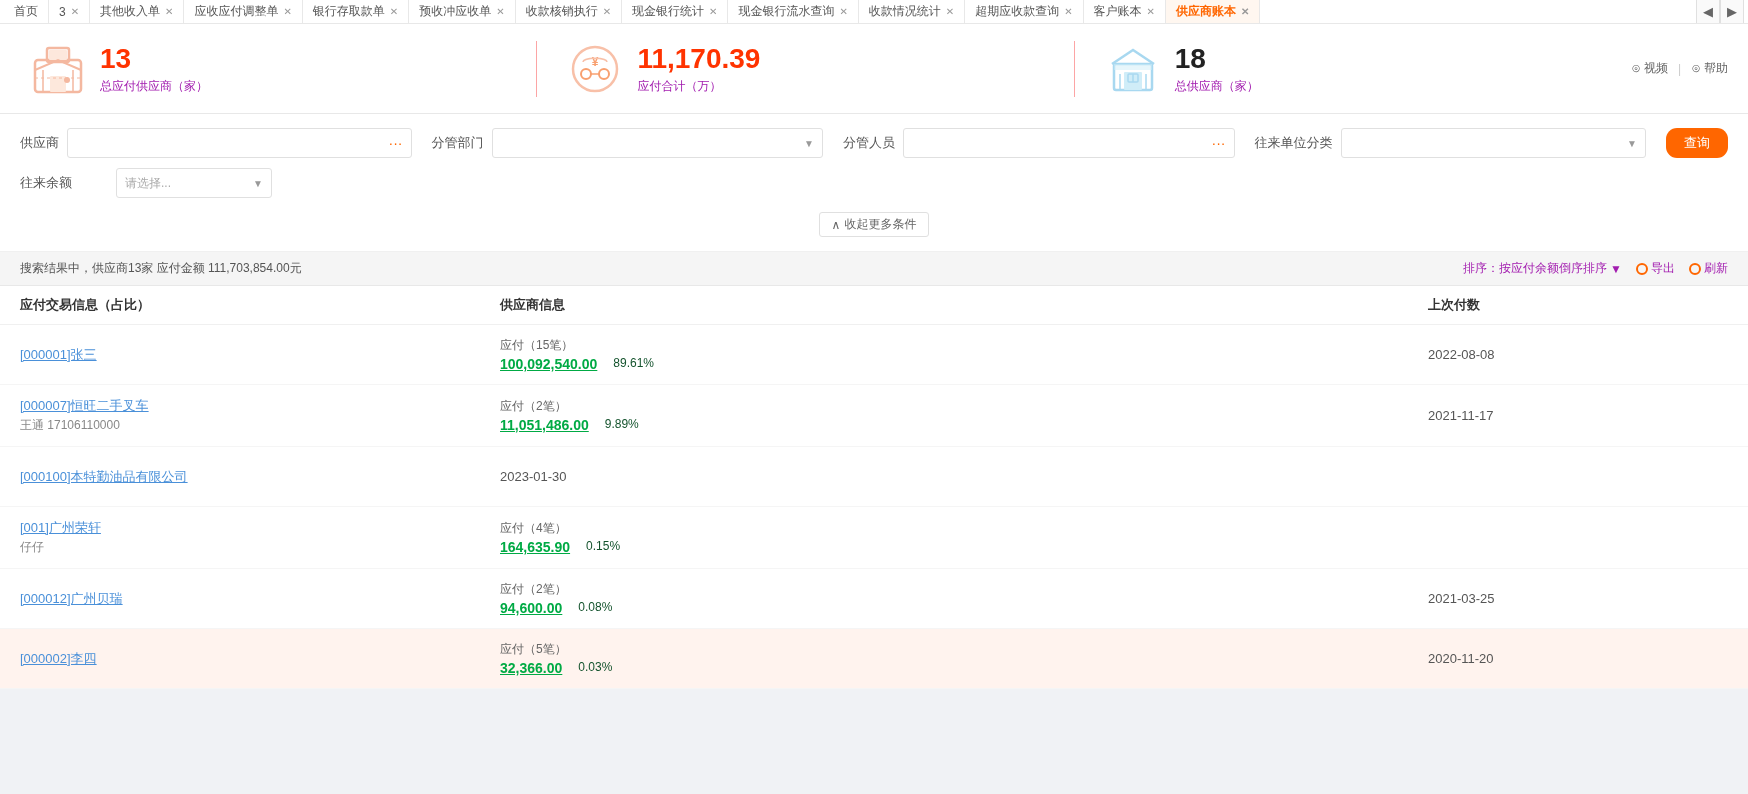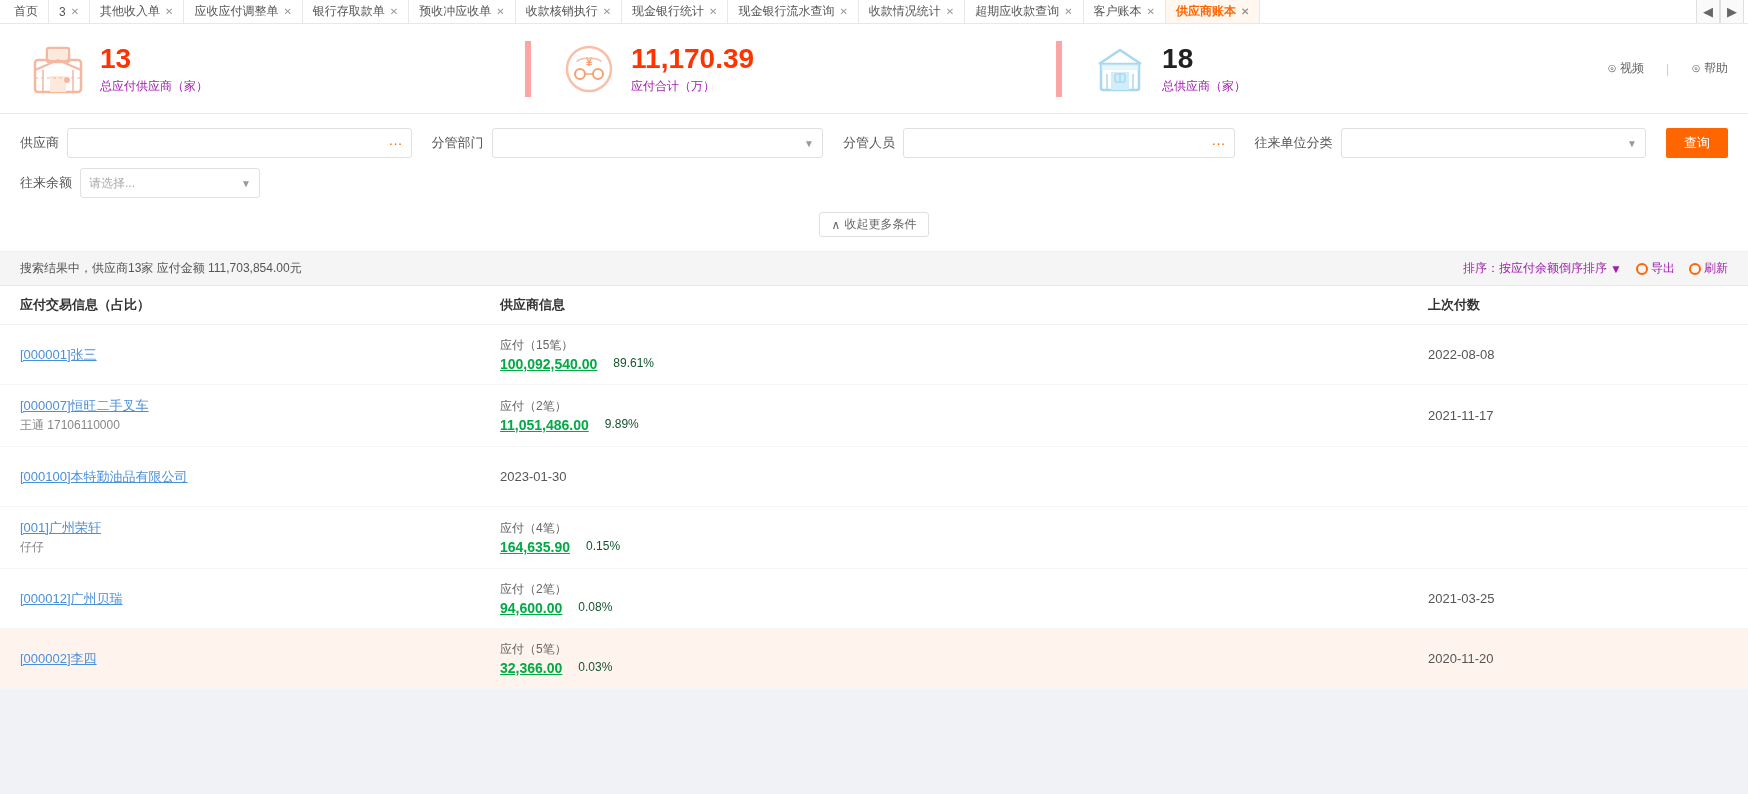--- a/index.html
+++ b/index.html
@@ -37,41 +37,41 @@
       background: #fff;
       border-bottom: 1px solid #e8e8e8;
       height: 90px;
       align-items: center;
     }
     .stat-block {
       display: flex;
       align-items: center;
       padding: 0 30px;
       flex: 1;
-      border-right: 6px solid #fca5a5;
+      border-right: 1px solid #fca5a5;
     }
     .stat-icon {
       width: 56px;
       height: 56px;
       margin-right: 14px;
       display: flex;
       align-items: center;
       justify-content: center;
       flex-shrink: 0;
     }
     .stat-info { display: flex; flex-direction: column; }
     .stat-number { font-size: 28px; font-weight: bold; color: #ff3300; line-height: 1.2; }
     .stat-label { font-size: 12px; color: #a21caf; margin-top: 2px; }
     .top-right-links {
       display: flex;
       align-items: center;
       padding: 0 20px;
       font-size: 12px;
       color: #666;
-      gap: 22px;
+      gap: 10px;
       flex-shrink: 0;
     }
     .top-right-links span { cursor: pointer; color: #666; }
     .top-right-links .divider { color: #ccc; }
 
     
     .search-area {
       background: #fff;
       padding: 14px 20px 10px 20px;
       border-bottom: 1px solid #f0f0f0;
@@ -123,21 +123,21 @@
       padding: 0 8px;
       background: #fff;
       cursor: pointer;
       justify-content: space-between;
     }
     .dropdown-wrap .arrow-down { color: #999; font-size: 10px; }
     .search-btn {
       background: #ff6600;
       color: #fff;
       border: none;
-      border-radius: 2px;
+      border-radius: 11px;
       padding: 6px 18px;
       font-size: 13px;
       cursor: pointer;
       height: 30px;
       white-space: nowrap;
       flex-shrink: 0;
     }
     .collapse-row {
       display: flex;
       justify-content: center;
@@ -359,21 +359,21 @@
         <span style="font-size:12px;color:#ccc;"></span>
         <span class="arrow-down">▼</span>
       </div>
     </div>
     <button class="search-btn">查询</button>
   </div>
 
   <div class="search-row">
     <div class="search-field" style="flex:0 0 280px;">
       <label>往来余额</label>
-      <div class="dropdown-wrap" style="width:180px;flex:none;">
+      <div class="dropdown-wrap" style="width:156px;flex:none;margin-left:36px;">
         <span style="font-size:12px;color:#aaa;">请选择...</span>
         <span class="arrow-down">▼</span>
       </div>
     </div>
   </div>
 
   <div class="collapse-row">
     <div class="collapse-btn">
       <span>∧</span>
       <span>收起更多条件</span>

